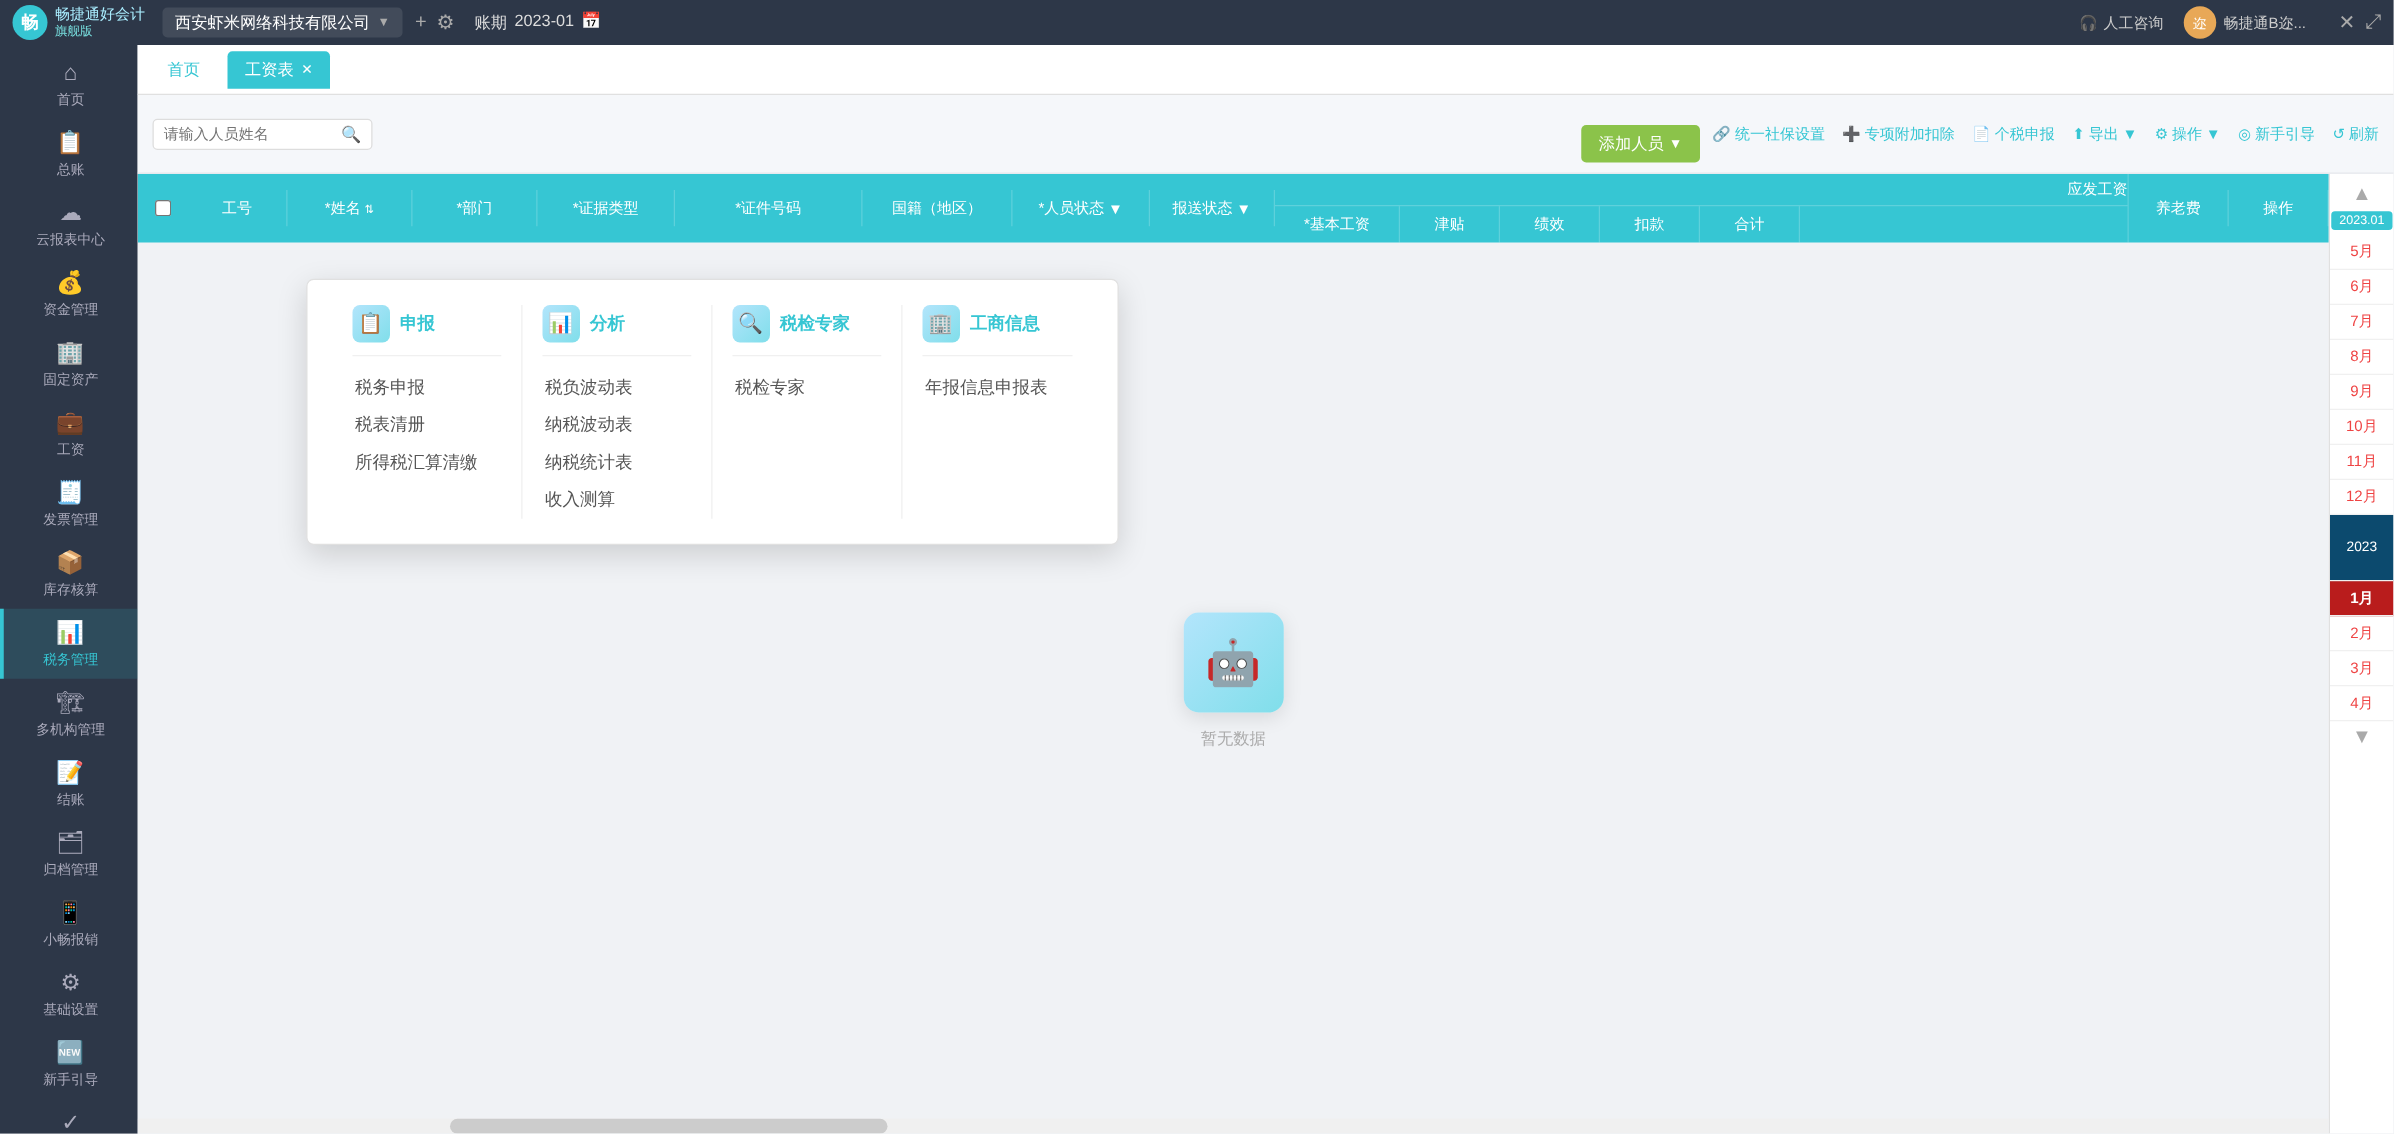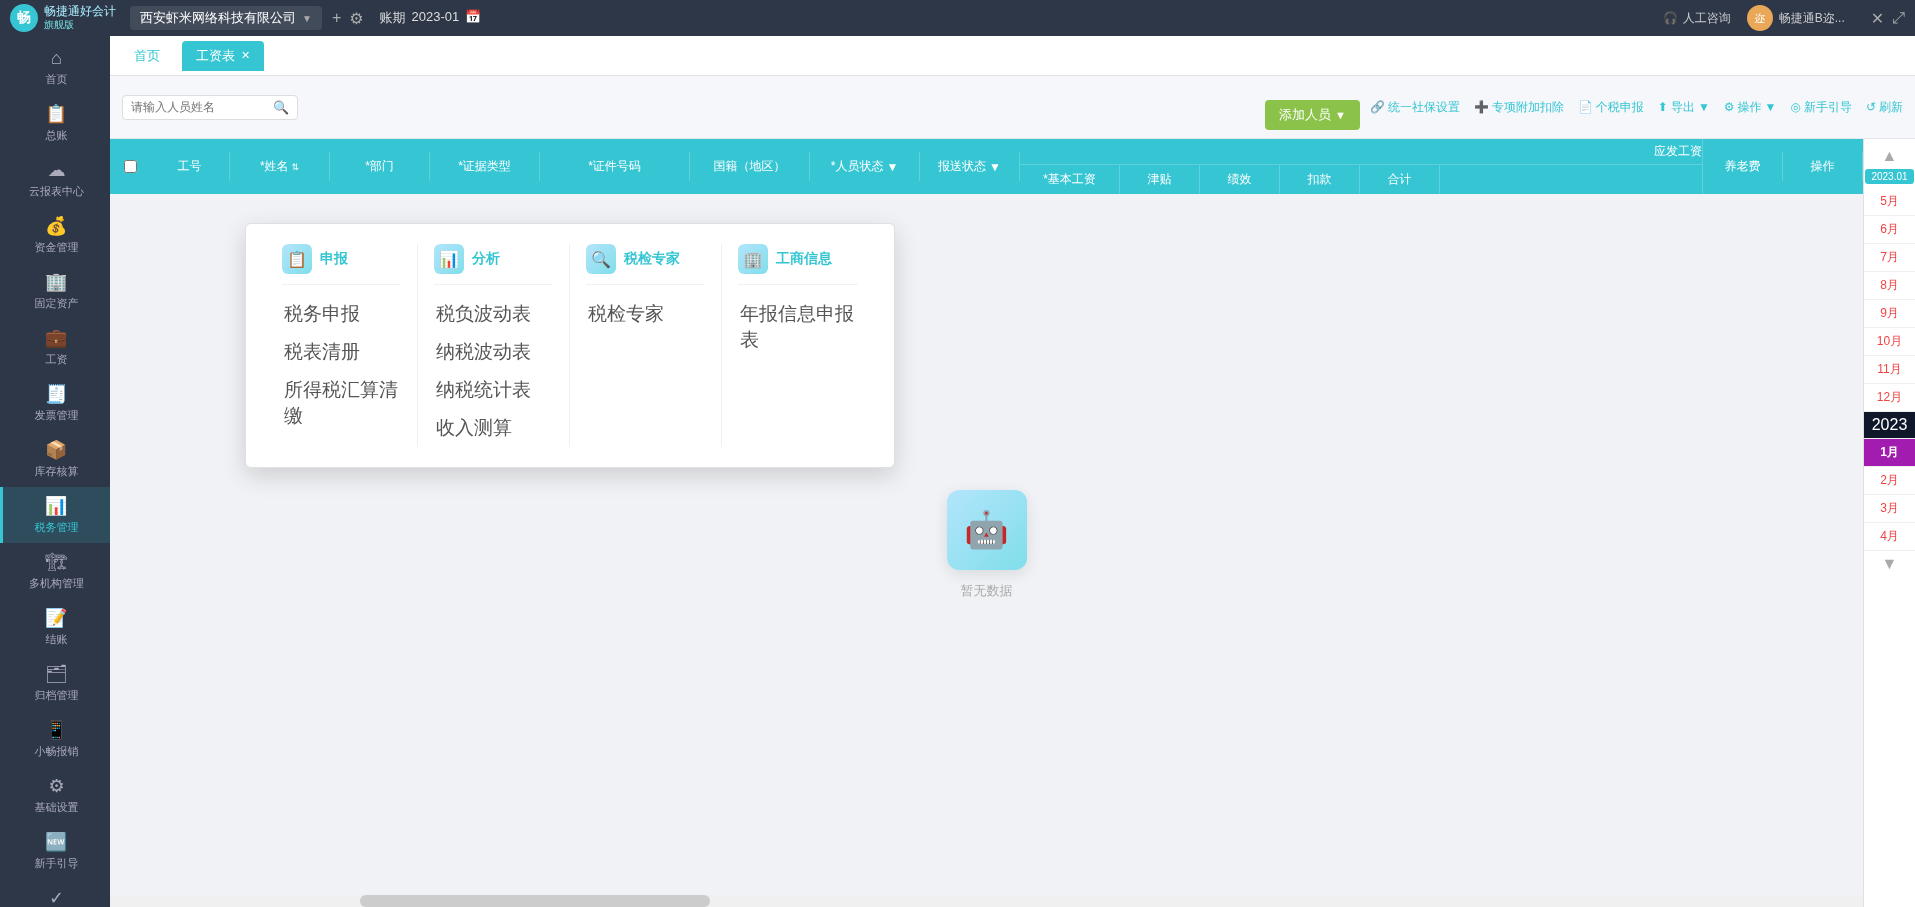--- a/index.html
+++ b/index.html
@@ -265,21 +265,21 @@
     .dropdown-col-icon {
       width: 30px; height: 30px;
       background: linear-gradient(135deg, #b3e5fc, #80deea);
       border-radius: 6px;
       display: flex; align-items: center; justify-content: center;
       font-size: 16px;
     }
     .dropdown-item {
       padding: 6px 2px;
       color: #555;
-      font-size: 19px;
+      font-size: 14px;
       cursor: pointer;
       display: block;
     }
 
     
     .right-calendar {
       width: 52px;
       background: #fff;
       border-left: 1px solid #e0e0e0;
       display: flex;
@@ -301,29 +301,29 @@
     .cal-month {
       font-size: 12px;
       color: #ef4444;
       padding: 5px 0;
       width: 100%;
       text-align: center;
       cursor: pointer;
       border-bottom: 1px solid #f0f0f0;
     }
     .cal-month.active {
-      background: #a21caf;
+      background: #b91c1c;
       color: #fff;
       font-weight: bold;
     }
     .cal-month.current-year-marker {
-      background: #0f172a;
-      color: #fff;
-      font-size: 16px;
-      padding: 4px 0;
+      background: #0c4a6e;
+      color: #fff;
+      font-size: 11px;
+      padding: 20px 0;
     }
     .cal-nav {
       font-size: 16px;
       color: #aaa;
       cursor: pointer;
       padding: 4px;
     }
 
     .content-body {
       display: flex;

